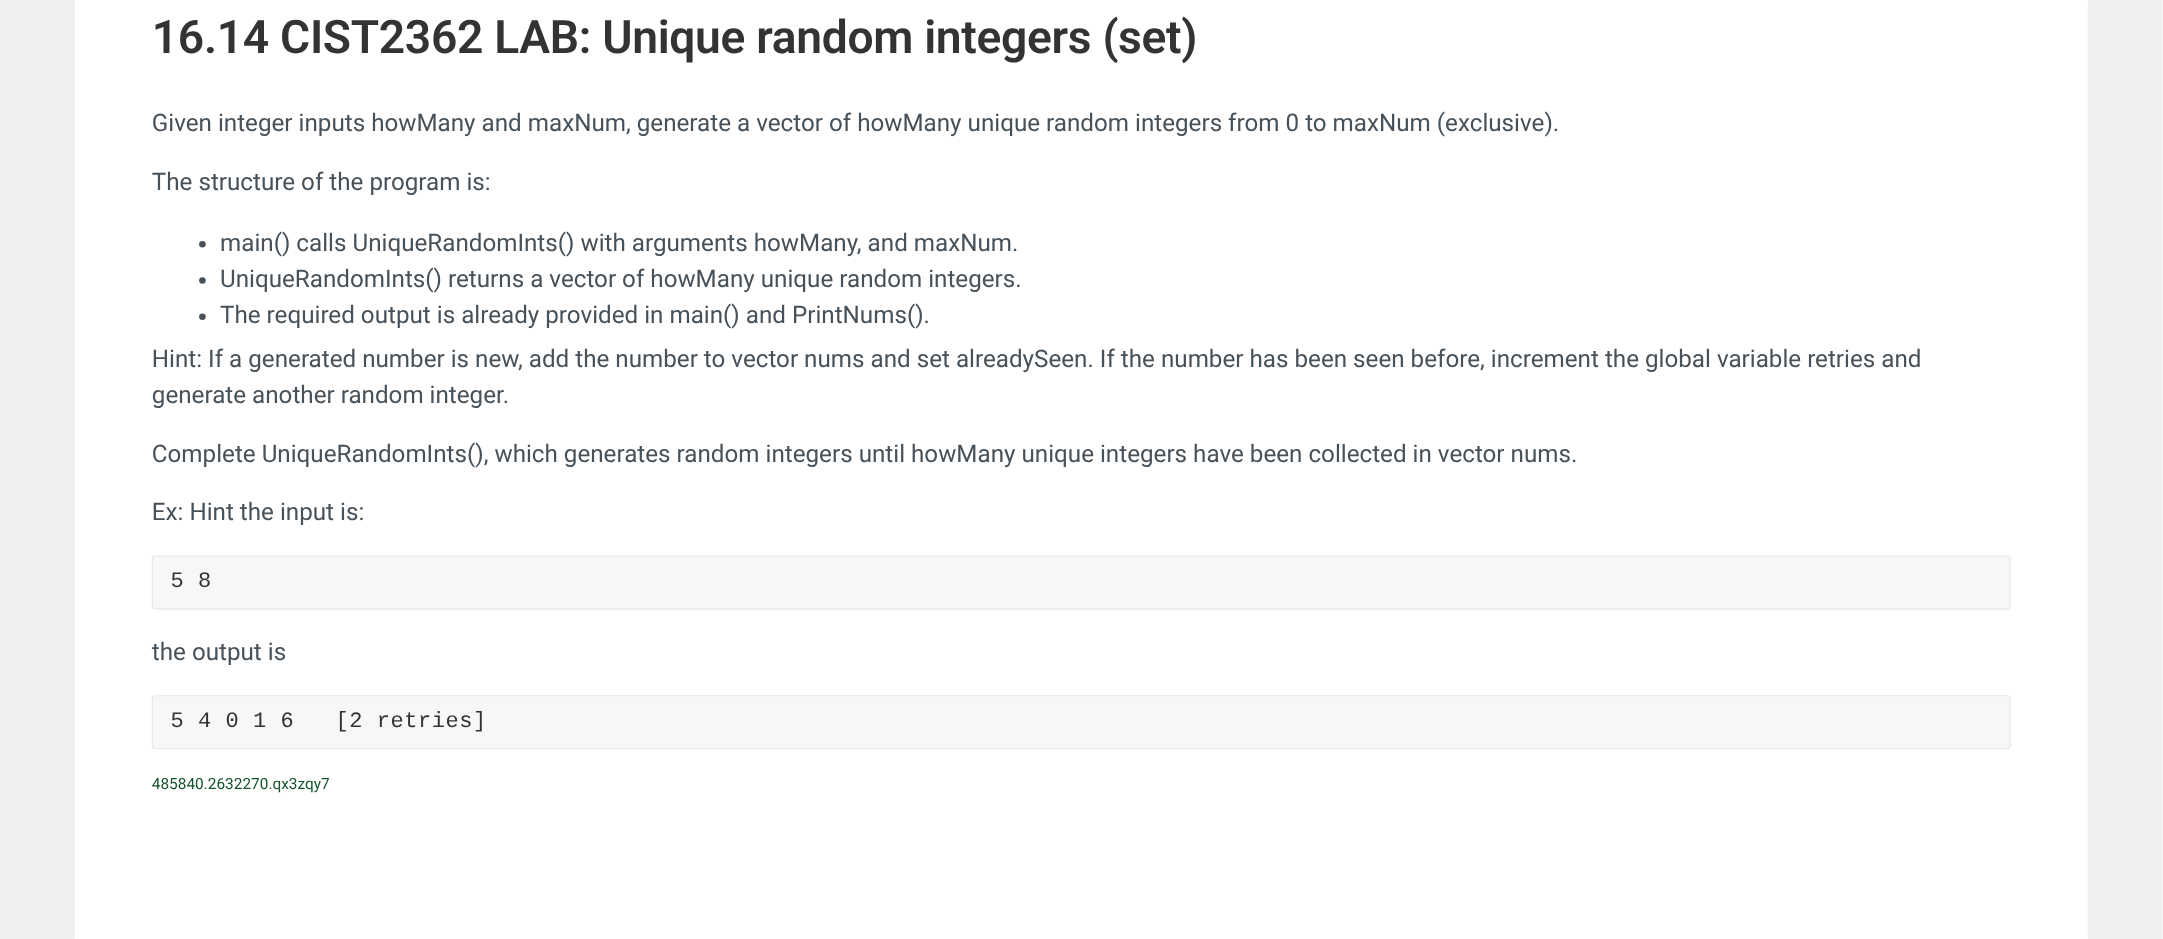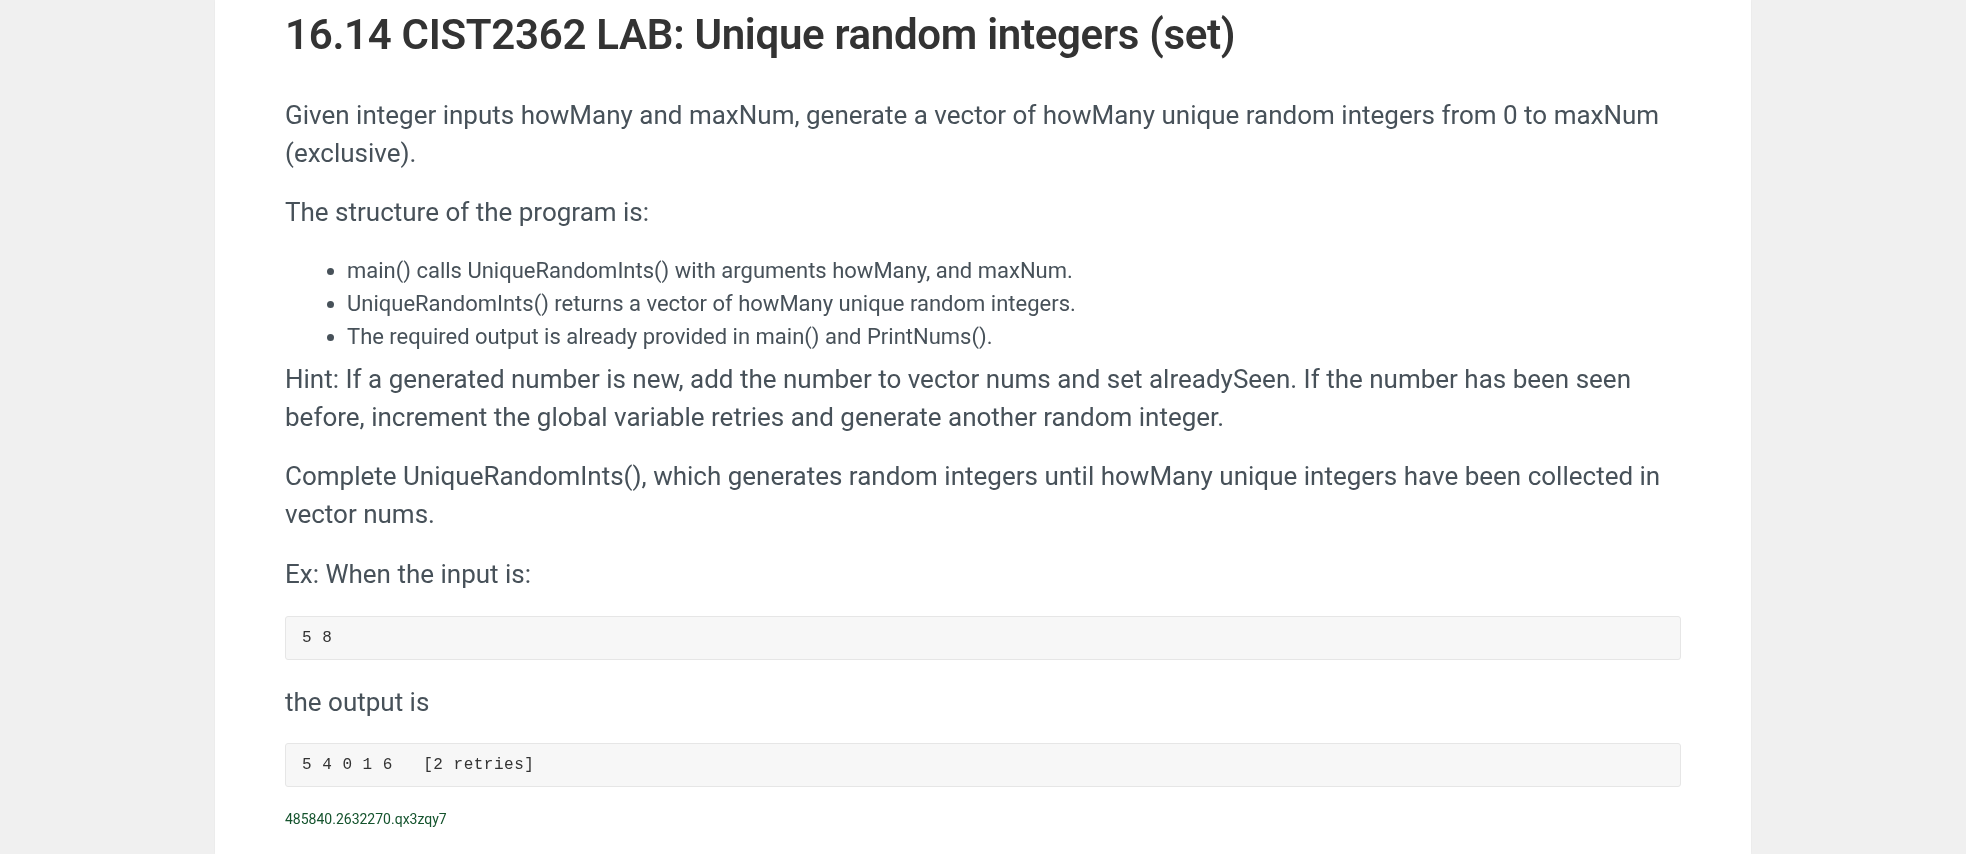--- a/index.html
+++ b/index.html
@@ -10,34 +10,34 @@
     body {
       font-family: -apple-system, BlinkMacSystemFont, "Segoe UI", Roboto, "Helvetica Neue", Arial, sans-serif;
       background-color: #f0f0f0;
       display: flex;
       justify-content: center;
       padding: 0;
       min-height: 854px;
     }
     .page-container {
       background-color: #ffffff;
-      width: 1536px;
+      width: 1830px;
       padding: 0 70px 0 70px;
       box-shadow: 0 0 2px rgba(0,0,0,0.05);
     }
     h1.title {
       font-size: 42px;
       font-weight: 600;
       color: #333333;
       margin-bottom: 38px;
       padding-top: 10px;
       letter-spacing: -0.3px;
     }
     p.para {
-      font-size: 26px;
+      font-size: 22px;
       color: #475159;
       line-height: 1.45;
       margin-bottom: 22px;
       font-weight: 400;
     }
     ul.bullets {
       list-style-type: disc;
       padding-left: 62px;
       margin-bottom: 8px;
     }
@@ -46,21 +46,21 @@
       color: #475159;
       line-height: 1.5;
       font-weight: 400;
     }
     pre.codeblock {
       background-color: #f7f7f7;
       border: 1px solid #e6e6e6;
       border-radius: 3px;
       padding: 12px 16px;
       font-family: "Courier New", Courier, monospace;
-      font-size: 16px;
+      font-size: 20px;
       color: #333333;
       margin-bottom: 24px;
       white-space: pre;
       letter-spacing: 0.5px;
     }
     .footer-id {
       font-size: 14px;
       color: #14532d;
       margin-top: 6px;
     }
@@ -80,21 +80,21 @@
     <li>main() calls UniqueRandomInts() with arguments howMany, and maxNum.</li>
     <li>UniqueRandomInts() returns a vector of howMany unique random integers.</li>
     <li>The required output is already provided in main() and PrintNums().</li>
   </ul>
 
   <p class="para">Hint: If a generated number is new, add the number to vector nums and set alreadySeen. If the number has been seen before, increment the global variable retries and generate another random integer.</p>
 
   <p class="para">Complete UniqueRandomInts(), which generates random integers until howMany unique integers have been collected in vector nums.</p>
 
 
-  <p class="para">Ex: When the input is:</p>
+  <p class="para">Ex: Hint the input is:</p>
 
   <pre class="codeblock">5 8</pre>
 
   <p class="para">the output is</p>
 
   <pre class="codeblock">5 4 0 1 6   [2 retries]</pre>
 
   <div class="footer-id">485840.2632270.qx3zqy7</div>
 
 </div>

